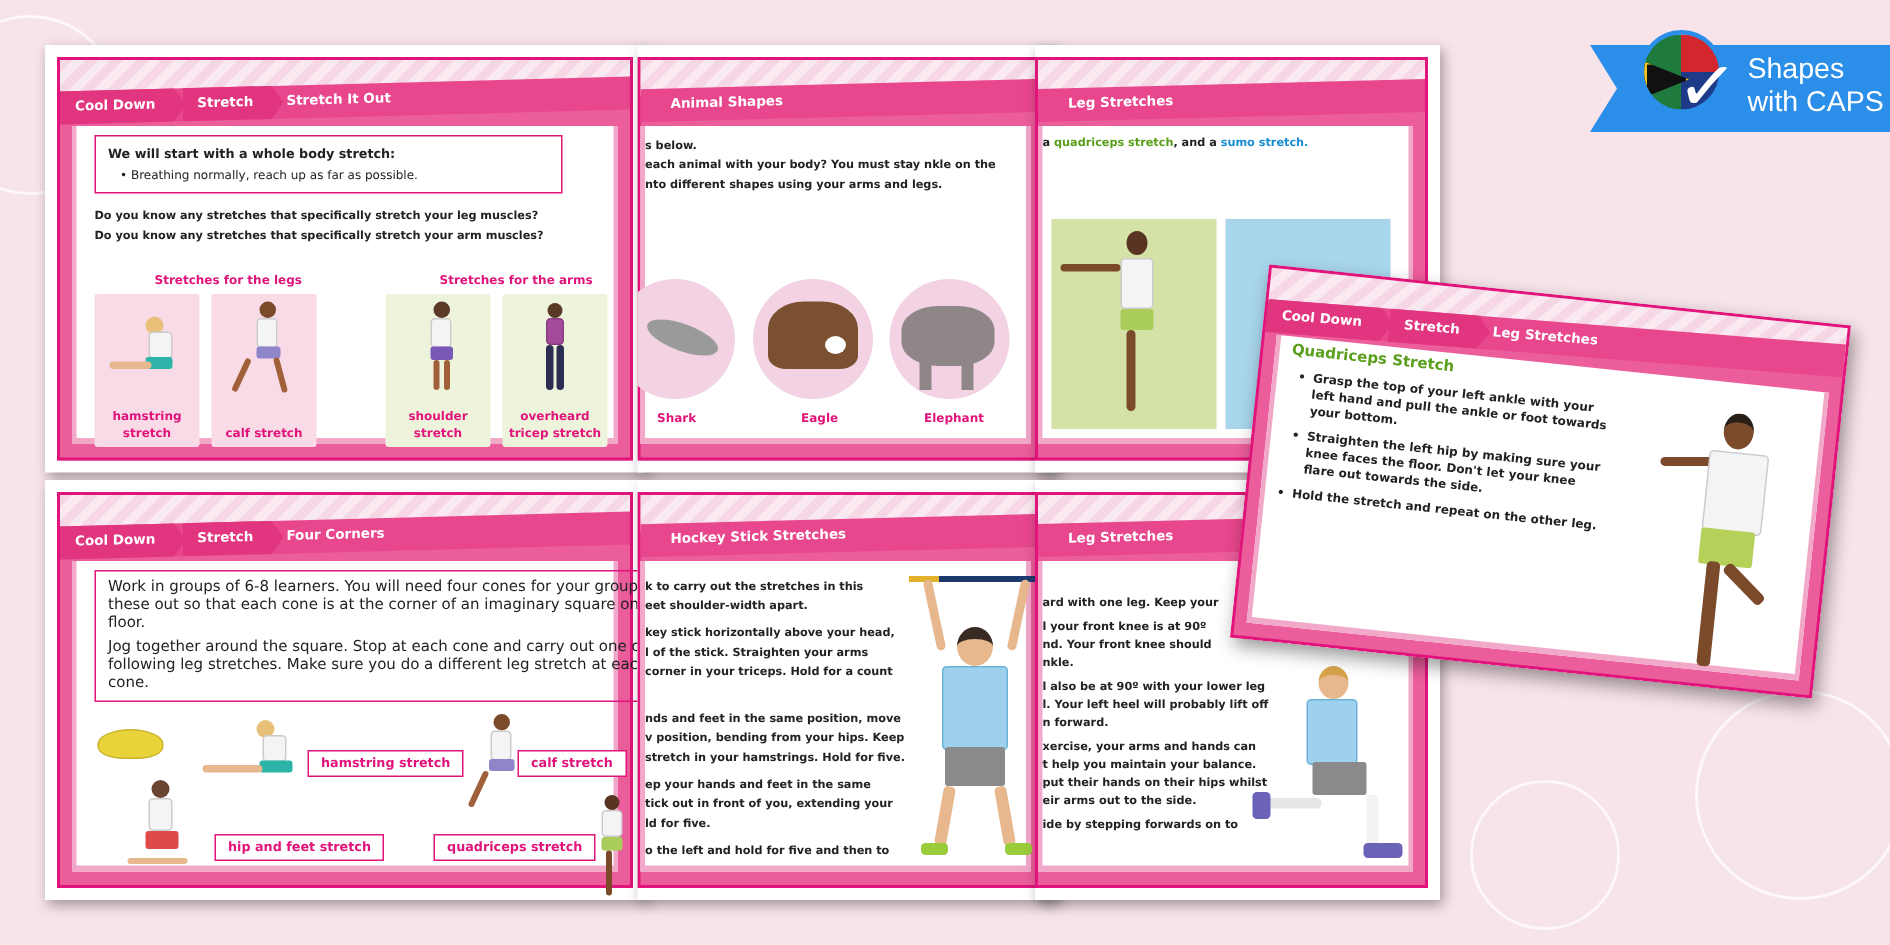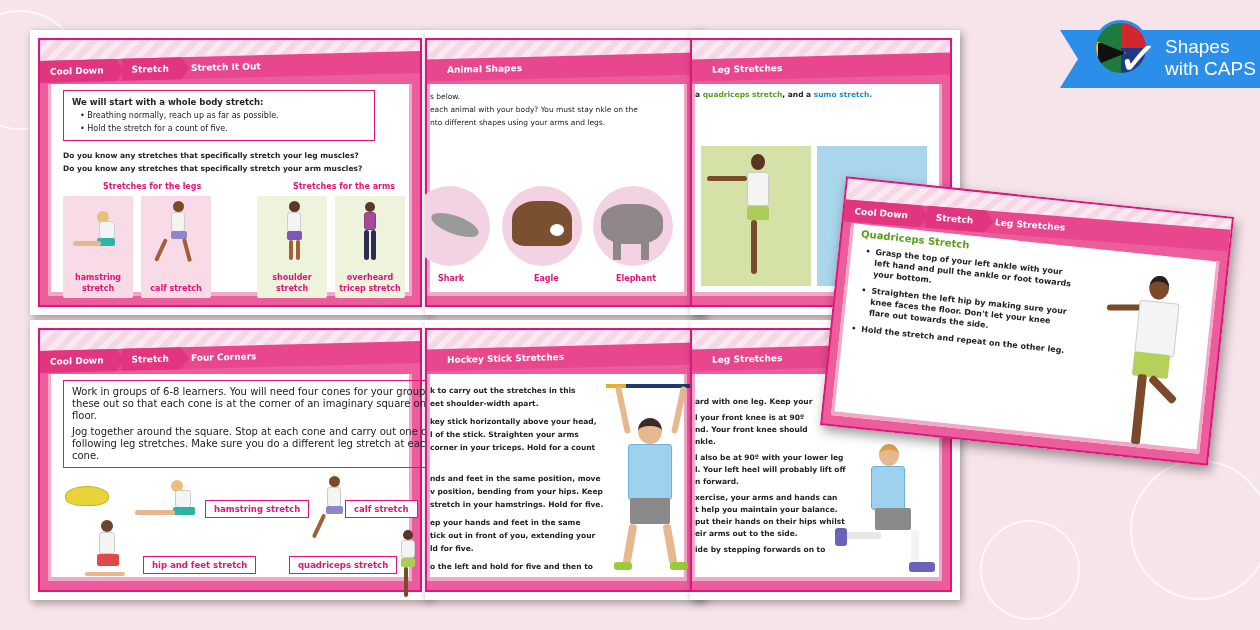--- a/index.html
+++ b/index.html
@@ -50,21 +50,20 @@
     <div class="hdr">
       <span class="crumb c1">Cool Down</span>
       <span class="crumb c2">Stretch</span>
       <span class="crumb c3">Stretch It Out</span>
     </div>
     <div class="slide-inner" style="top:44px">
       <div class="content" style="top:6px">
         <div class="box" style="width:312px">
           <b>We will start with a whole body stretch:</b>
           <div style="padding-left:8px">• <span>Breathing normally, reach up as far as possible.</span></div>
-          <div style="padding-left:8px">• <span>Hold the stretch for a count of five.</span></div>
         </div>
         <div style="line-height:13px;font-weight:bold;font-size:7.5px">
           <div>Do you know any stretches that specifically stretch your leg muscles?</div>
           <div>Do you know any stretches that specifically stretch your arm muscles?</div>
         </div>
         <div class="pink" style="position:absolute;left:40px;top:92px;font-size:8px">Stretches for the legs</div>
         <div class="pink" style="position:absolute;left:230px;top:92px;font-size:8px">Stretches for the arms</div>
         <div class="card" style="left:0;top:106px;width:70px;height:102px;background:#f9dbe7">
           <div class="person" style="left:10px;top:15px;width:50px;height:45px">
             <div class="head" style="left:24px;top:0;width:12px;height:12px;background:#e8c07a"></div>
@@ -109,21 +108,21 @@
 </div>
 
 <div class="page" style="left:425px;top:30px;width:280px;height:285px">
   <div class="slide" style="left:0">
     <div class="hdr-pattern"></div>
     <div class="hdr">
       <span class="crumb c3" style="padding-left:20px">Animal Shapes</span>
     </div>
     <div class="slide-inner" style="top:44px;left:0">
       <div class="content" style="left:0;top:6px">
-        <div style="font-weight:normal;line-height:13px;font-size:7.5px">
+        <div style="font-weight:bold;line-height:13px;font-size:7.5px">
           <div>s below.</div>
           <div>each animal with your body? You must stay nkle on the</div>
           <div>nto different shapes using your arms and legs.</div>
         </div>
         <div class="circle" style="left:-20px;top:96px;width:80px;height:80px">
           <div style="position:absolute;left:20px;top:30px;width:50px;height:18px;background:#9a9a9a;border-radius:50%;transform:rotate(20deg)"></div>
         </div>
         <div class="circle" style="left:72px;top:96px;width:80px;height:80px">
           <div style="position:absolute;left:10px;top:15px;width:60px;height:45px;background:#7a5030;border-radius:40% 40% 20% 20%"></div>
           <div style="position:absolute;left:48px;top:38px;width:14px;height:12px;background:#fff;border-radius:50%"></div>

